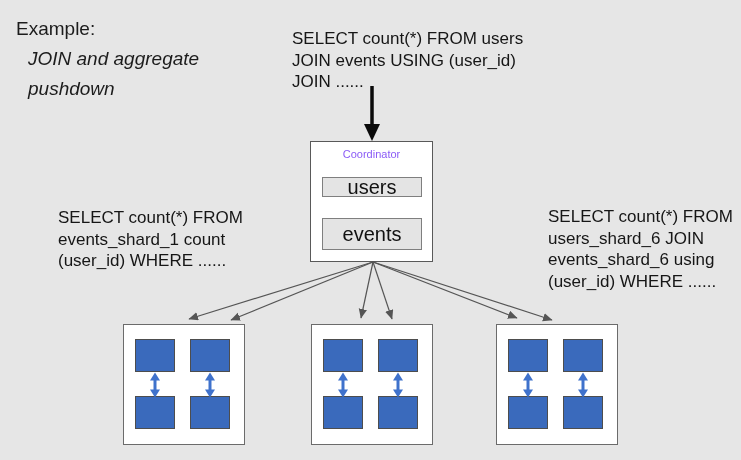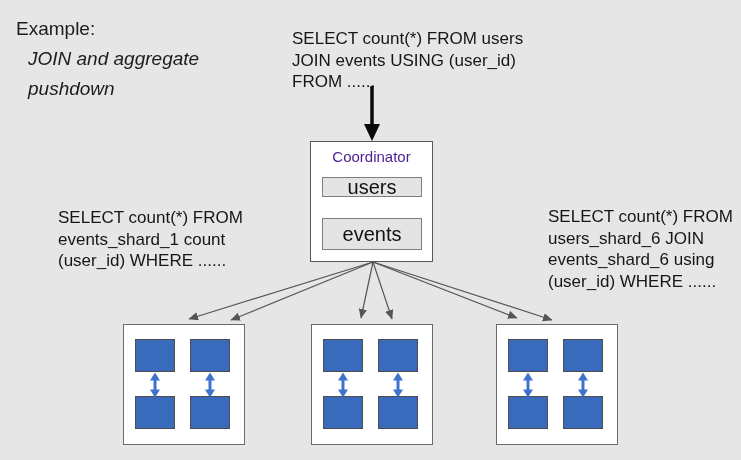--- a/index.html
+++ b/index.html
@@ -10,21 +10,21 @@
   .heading{position:absolute;left:16px;top:14px;font-size:19px;line-height:30px;color:#1c1c1c;}
   .heading .indent{padding-left:12px;font-style:italic;}
   .sql{font-size:17px;line-height:21.5px;color:#161616;white-space:nowrap;}
   .sql-top{position:absolute;left:292px;top:12px;margin-top:16px;}
   .sql-coord{position:absolute;left:450px;top:142px;}
   .sql-shard-left{position:absolute;left:58px;top:207px;}
   .sql-shard-right{position:absolute;left:548px;top:206px;}
 
   
   .coordinator{position:absolute;left:310px;top:141px;width:123px;height:121px;background:#ffffff;border:1.5px solid #595959;box-sizing:border-box;}
-  .coord-label{position:absolute;left:0;right:0;top:6px;text-align:center;font-size:15px;color:#4c1d95;}
+  .coord-label{position:absolute;left:0;right:0;top:6px;text-align:center;font-size:11px;color:#8b5cf6;}
   .table-box{position:absolute;left:11px;width:100px;height:20px;background:#e4e4e4;border:1px solid #7f7f7f;box-sizing:border-box;display:flex;align-items:center;justify-content:center;font-size:20px;color:#111;}
   .table-users{top:35px;}
   .table-events{top:76px;height:32px;}
 
   
   .worker{position:absolute;top:324px;width:122px;height:121px;background:#ffffff;border:1.5px solid #6b6b6b;box-sizing:border-box;}
   .worker-1{left:123px;}
   .worker-2{left:311px;}
   .worker-3{left:496px;}
   .sq{position:absolute;width:40px;height:33px;background:#3a6abc;border:1.5px solid #4d4d4d;box-sizing:border-box;}
@@ -47,21 +47,21 @@
 
   <div class="heading">
     <div>Example:</div>
     <div class="indent">JOIN and aggregate</div>
     <div class="indent">pushdown</div>
   </div>
 
   <div class="sql sql-top">
     <div>SELECT count(*) FROM users</div>
     <div>JOIN events USING (user_id)</div>
-    <div>FROM ......</div>
+    <div>JOIN ......</div>
   </div>
 
   <svg class="down-arrow" viewBox="0 0 24 58">
     <line x1="12" y1="2" x2="12" y2="42" stroke="#0a0a0a" stroke-width="3.5"></line>
     <polygon points="12,57 4,40 20,40" fill="#0a0a0a"></polygon>
   </svg>
 
   <div class="coordinator">
     <div class="coord-label">Coordinator</div>
     <div class="table-box table-users">users</div>

